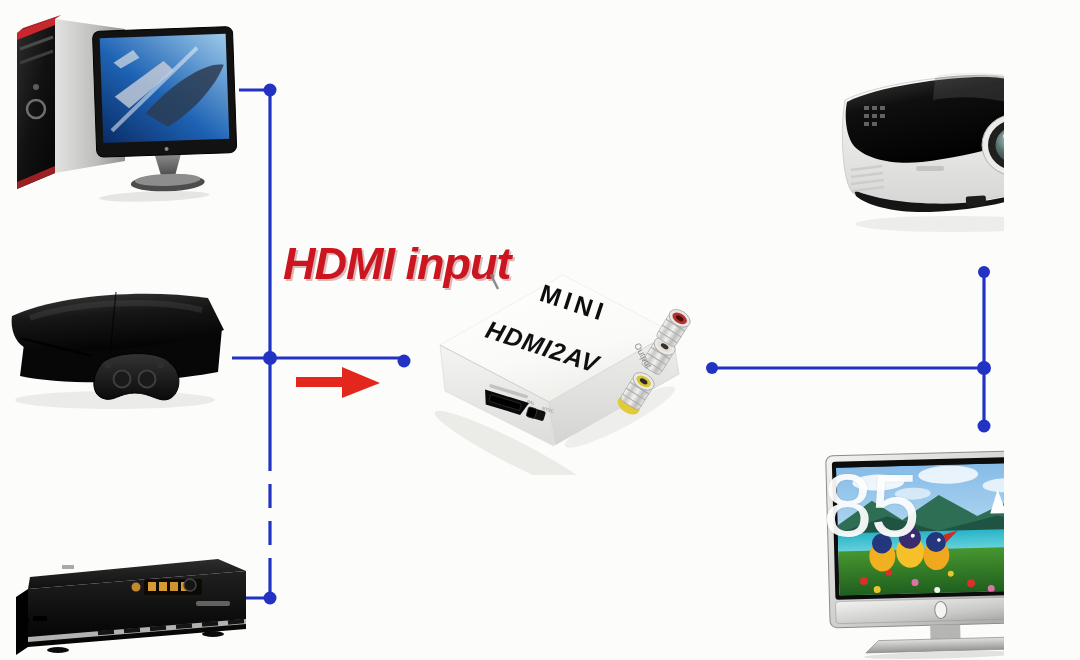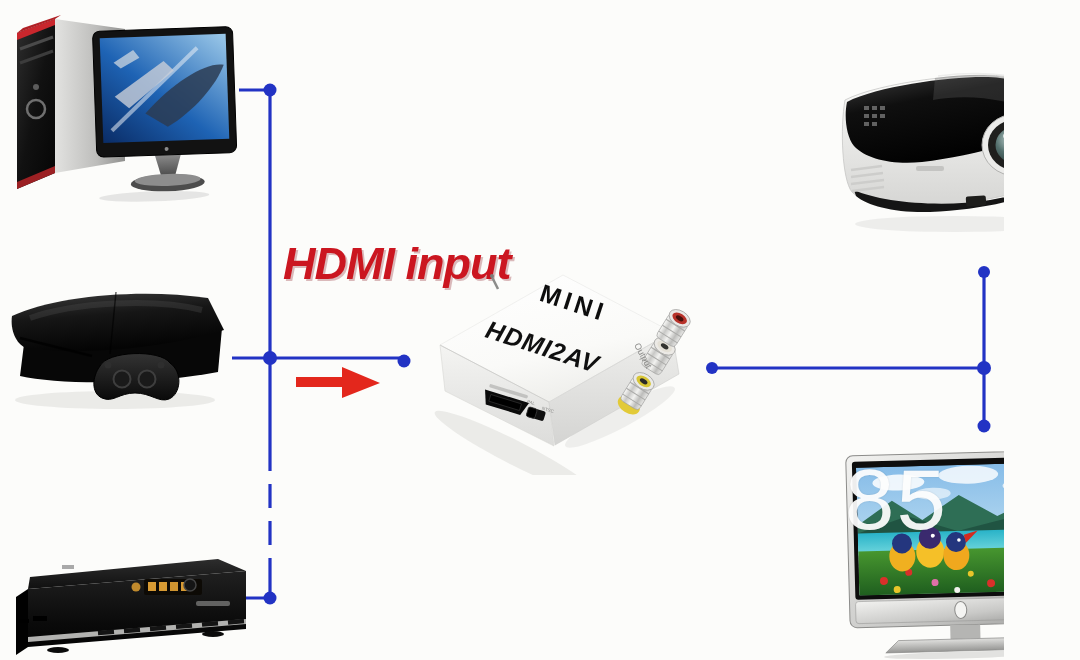--- a/index.html
+++ b/index.html
@@ -315,21 +315,21 @@
         <ellipse rx="34" ry="31" fill="#ebebe9" stroke="#b2b2b0" stroke-width="1"></ellipse>
         <ellipse rx="28" ry="25.5" fill="#1f1f1d"></ellipse>
         <ellipse rx="20.5" ry="18.5" fill="url(#gLens)"></ellipse>
         <ellipse rx="9.5" ry="8.5" fill="#141e1c"></ellipse>
         <ellipse cx="-9" cy="-9" rx="4" ry="3" fill="#eef4f2" opacity=".85"></ellipse>
       </g>
       <circle cx="232" cy="90" r="4" fill="#13233a"></circle>
     </svg>
   </div>
 
-  <div class="abs" style="left:838px;top:443px;width:242px;height:217px;font-family:Liberation Mono, monospace;">
+  <div class="abs" style="left:818px;top:443px;width:242px;height:217px;">
     <svg width="242" height="217" viewBox="0 0 242 217">
       <defs>
         <linearGradient id="gTvFrame" x1="0" y1="0" x2="1" y2="1">
           <stop offset="0" stop-color="#f2f2f0"></stop>
             <stop offset=".6" stop-color="#c9c9c7"></stop>
             <stop offset="1" stop-color="#9e9e9c"></stop>
         </linearGradient>
         <linearGradient id="gTvSky" x1="0" y1="0" x2="0" y2="1">
           <stop offset="0" stop-color="#86bce8"></stop>
             <stop offset="1" stop-color="#d7eef6"></stop>

